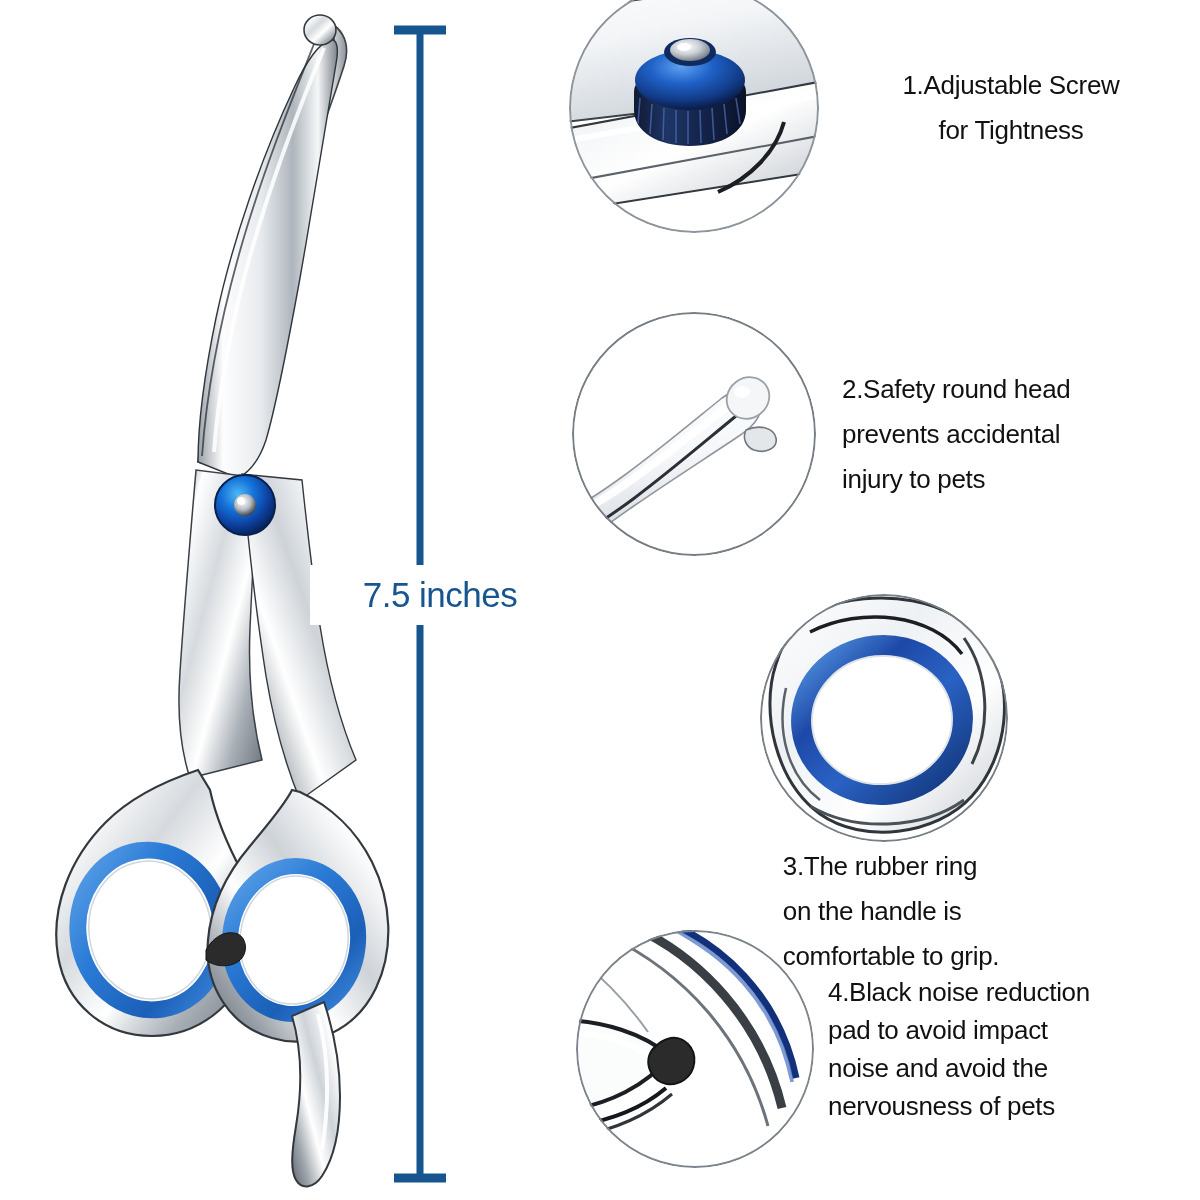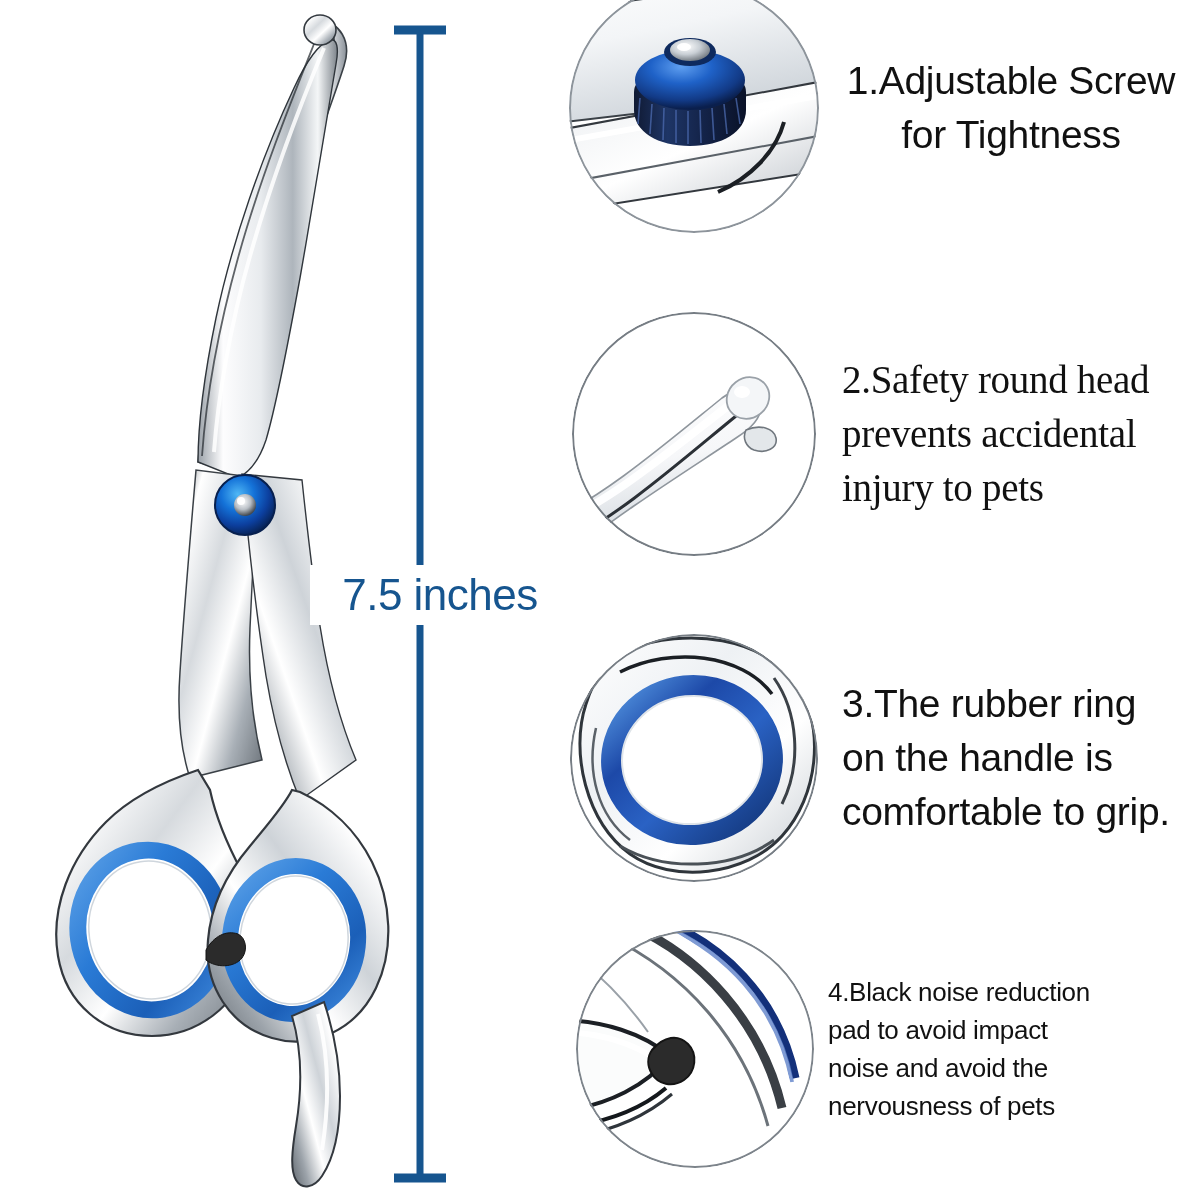--- a/index.html
+++ b/index.html
@@ -30,21 +30,21 @@
     left: 380px; top: 0;
     width: 180px; height: 1200px;
     pointer-events: none;
   }
   #dimension-label {
     position: absolute;
     left: -70px;
     top: 565px;
     width: 260px;
     text-align: center;
-    font-size: 44px;
+    font-size: 35px;
     font-weight: 400;
     letter-spacing: -0.5px;
     color: #16558f;
     background: #ffffff;
     line-height: 60px;
   }
 
   
   #callouts {
     position: absolute;
@@ -60,37 +60,37 @@
   }
   .callout-circle {
     position: relative;
     flex: 0 0 auto;
     border-radius: 50%;
     overflow: hidden;
     background: #ffffff;
   }
   .callout-text {
     flex: 1 1 auto;
-    font-size: 39px;
-    line-height: 54px;
+    font-size: 26px;
+    line-height: 45px;
     color: #111111;
     letter-spacing: -0.3px;
     white-space: pre-line;
     padding-left: 14px;
   }
 
   #callout-1 { top: -18px; }
   #callout-1 .callout-circle { width: 252px; height: 252px; margin-left: 8px; }
   #callout-1 .callout-text { padding-left: 26px; text-align: center; width: 330px; flex: 0 0 330px; }
 
   #callout-2 { top: 310px; }
   #callout-2 .callout-circle { width: 248px; height: 248px; margin-left: 10px; }
-  #callout-2 .callout-text { padding-left: 24px; font-family: Liberation Serif, serif; }
-
-  #callout-3 { top: 632px; }
+  #callout-2 .callout-text { padding-left: 24px; }
+
+  #callout-3 { top: 592px; flex-direction: column; }
   #callout-3 .callout-circle { width: 252px; height: 252px; margin-left: 8px; }
   #callout-3 .callout-text { padding-left: 22px; }
 
   #callout-4 { top: 928px; }
   #callout-4 .callout-circle { width: 242px; height: 242px; margin-left: 14px; }
   #callout-4 .callout-text { padding-left: 12px; font-size: 26px; line-height: 38px; }
 
   .inset-svg { display: block; width: 100%; height: 100%; }
 </style>
 </head>

